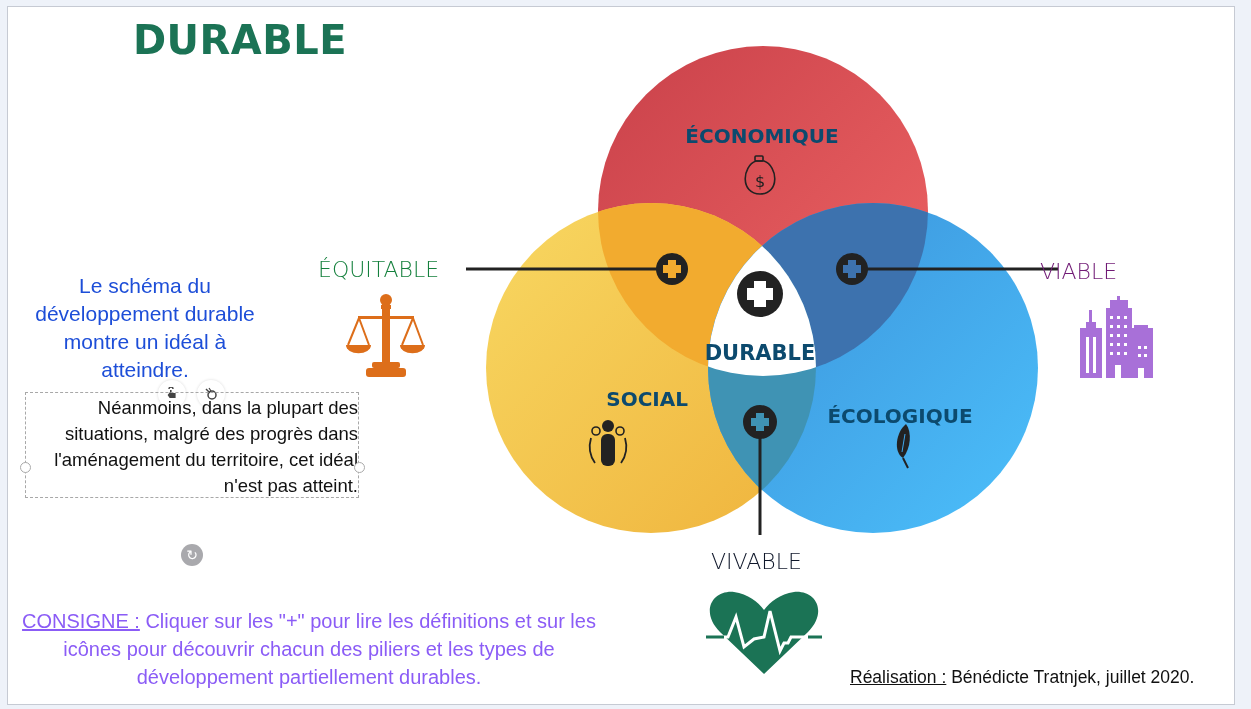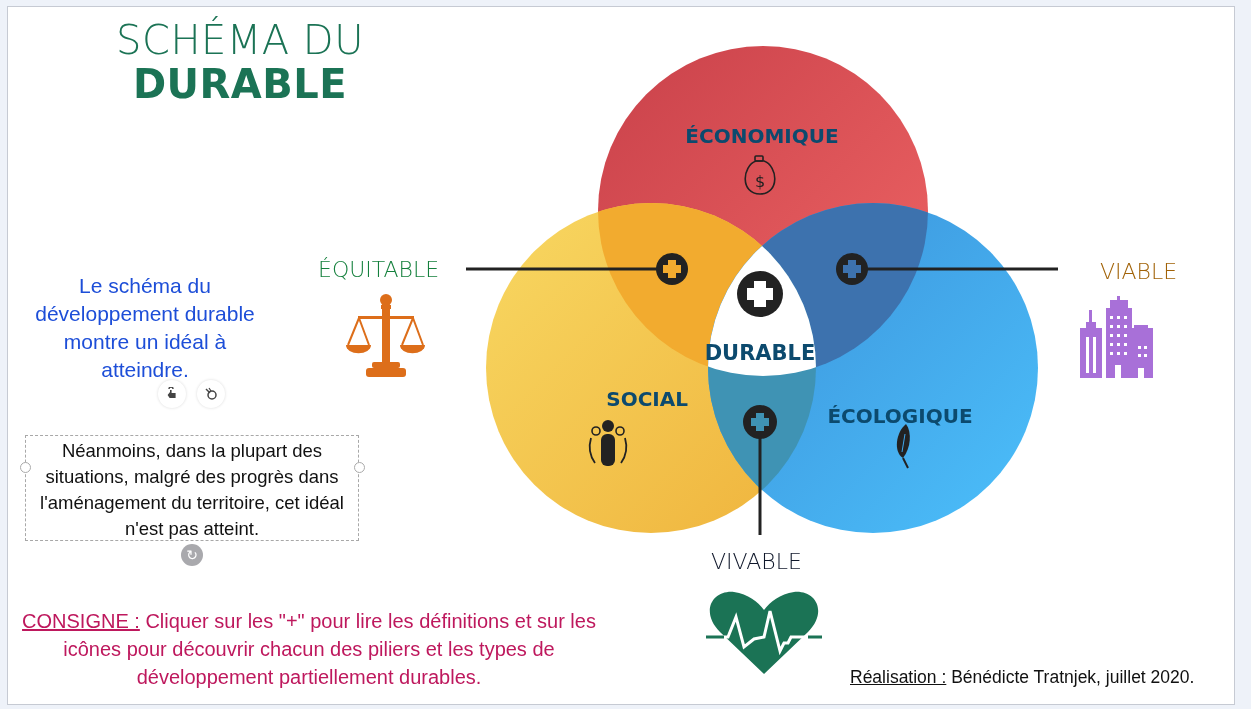--- a/index.html
+++ b/index.html
@@ -4,40 +4,39 @@
 <style>
   html, body { margin:0; padding:0; }
   body { width:1251px; height:709px; background:#eef2f9; position:relative; overflow:hidden; font-family:"Liberation Sans", sans-serif; }
   .frame { position:absolute; left:7px; top:6px; width:1087px; height:697px; background:#fff; border:1px solid #c6cad3; }
   .frame-ext { position:absolute; left:1094px; top:6px; width:140px; height:697px; background:#fff; border-top:1px solid #c6cad3; border-bottom:1px solid #c6cad3; border-right:1px solid #c6cad3; }
   .title { position:absolute; left:20px; top:18px; width:440px; text-align:center; color:#1b7355; font-family:"DejaVu Sans", sans-serif; line-height:44px; }
   .title .l1 { font-size:40px; font-weight:300; letter-spacing:0.5px; }
   .title .l2, .title .l3 { font-size:40px; font-weight:bold; letter-spacing:0.5px; }
   .intro { position:absolute; left:30px; top:272px; width:230px; text-align:center; font-size:21px; line-height:28px; color:#1d4ed8; }
   .tool-btn { position:absolute; width:28px; height:28px; border-radius:50%; background:#fff; box-shadow:0 0 3px rgba(0,0,0,0.15); display:flex; align-items:center; justify-content:center; font-size:13px; color:#444; }
-  .selbox { position:absolute; left:25px; top:435px; width:334px; height:106px; border:1px dashed #a8a8a8; text-align:center; font-size:18.5px; line-height:26px; color:#111; box-sizing:border-box; padding-top:2px; }
+  .selbox { position:absolute; left:25px; top:392px; width:334px; height:106px; border:1px dashed #a8a8a8; text-align:right; font-size:18.5px; line-height:26px; color:#111; box-sizing:border-box; padding-top:2px; }
   .handle { position:absolute; width:9px; height:9px; border-radius:50%; border:1px solid #aaa; background:#fff; }
   .rotate { position:absolute; left:181px; top:544px; width:22px; height:22px; border-radius:50%; background:#a9a9ad; color:#fff; font-size:14px; text-align:center; line-height:22px; }
-  .consigne { position:absolute; left:14px; top:607px; width:590px; text-align:center; font-size:20px; line-height:28px; color:#be185d; }
+  .consigne { position:absolute; left:14px; top:607px; width:590px; text-align:center; font-size:20px; line-height:28px; color:#8b5cf6; }
   .consigne u { text-decoration:underline; }
   .credit { position:absolute; left:850px; top:667px; font-size:17.5px; color:#111; white-space:nowrap; }
   .credit u { text-decoration:underline; }
   .venn { position:absolute; left:0; top:0; }
   .lbl { position:absolute; font-family:"DejaVu Sans", sans-serif; font-weight:bold; color:#0c4a6e; font-size:20px; text-align:center; }
   .outer-lbl { position:absolute; font-family:"DejaVu Sans", sans-serif; font-size:22px; font-weight:300; }
   .plus { cursor:pointer; }
 </style>
 </head>
 <body>
 
 <div class="frame"></div>
 <div class="frame-ext"></div>
 
 <div class="title">
-  <div class="l1">SCHÉMA DU</div>
   <div class="l3">DURABLE</div>
 </div>
 
 <div class="intro">Le schéma du développement durable montre un idéal à atteindre.</div>
 
 <div class="tool-btn" style="left:158px;top:380px;">
   <svg width="14" height="14" viewBox="0 0 14 14">
       <path d="M4 2 a2 2 0 0 1 4 0" fill="none" stroke="#444" stroke-width="1.4"></path>
       <path d="M5 5 v-2 h1.6 v3 h4 v5 h-6 l-2-3 z" fill="#444"></path>
     </svg>
@@ -208,14 +207,14 @@
     <path d="M706 637 h18 M808 637 h14" stroke="#1b7355" stroke-width="3"></path>
   </g>
 </svg>
 
 <div class="lbl" style="left:662px;top:124px;width:200px;">ÉCONOMIQUE</div>
 <div class="lbl" style="left:528px;top:387px;width:160px;text-align:right;">SOCIAL</div>
 <div class="lbl" style="left:810px;top:404px;width:180px;">ÉCOLOGIQUE</div>
 <div class="lbl" style="left:690px;top:341px;width:140px;font-size:21px;">DURABLE</div>
 
 <div class="outer-lbl" style="left:318px;top:257px;color:#15803d;">ÉQUITABLE</div>
-<div class="outer-lbl" style="left:1100px;top:259px;color:#a16207;">VIABLE</div>
+<div class="outer-lbl" style="left:1040px;top:259px;color:#701a75;">VIABLE</div>
 <div class="outer-lbl" style="left:711px;top:549px;color:#0f172a;">VIVABLE</div>
 
 </body></html>

